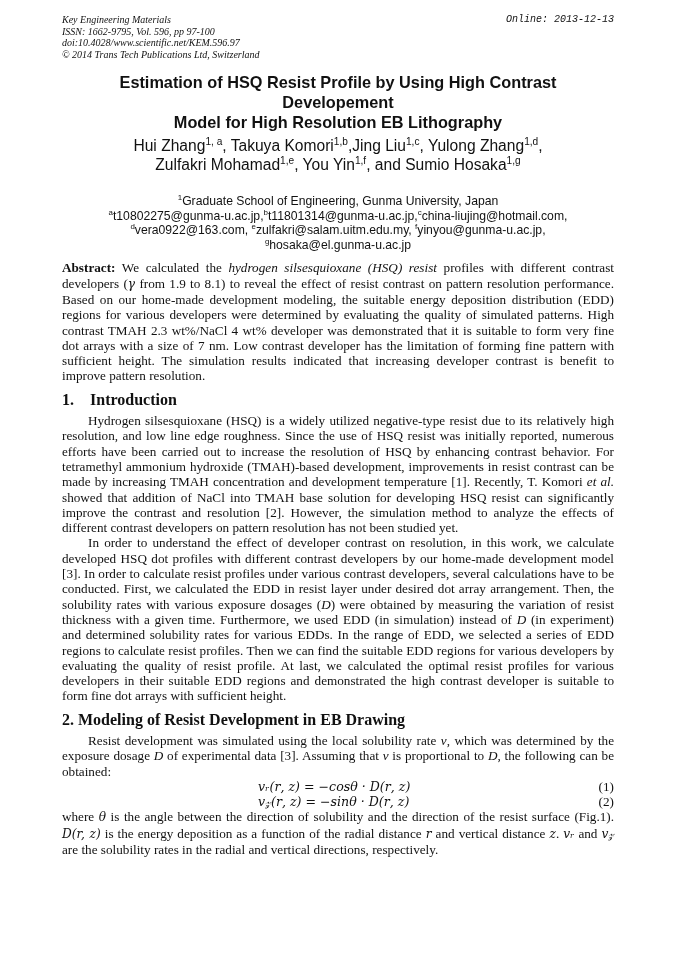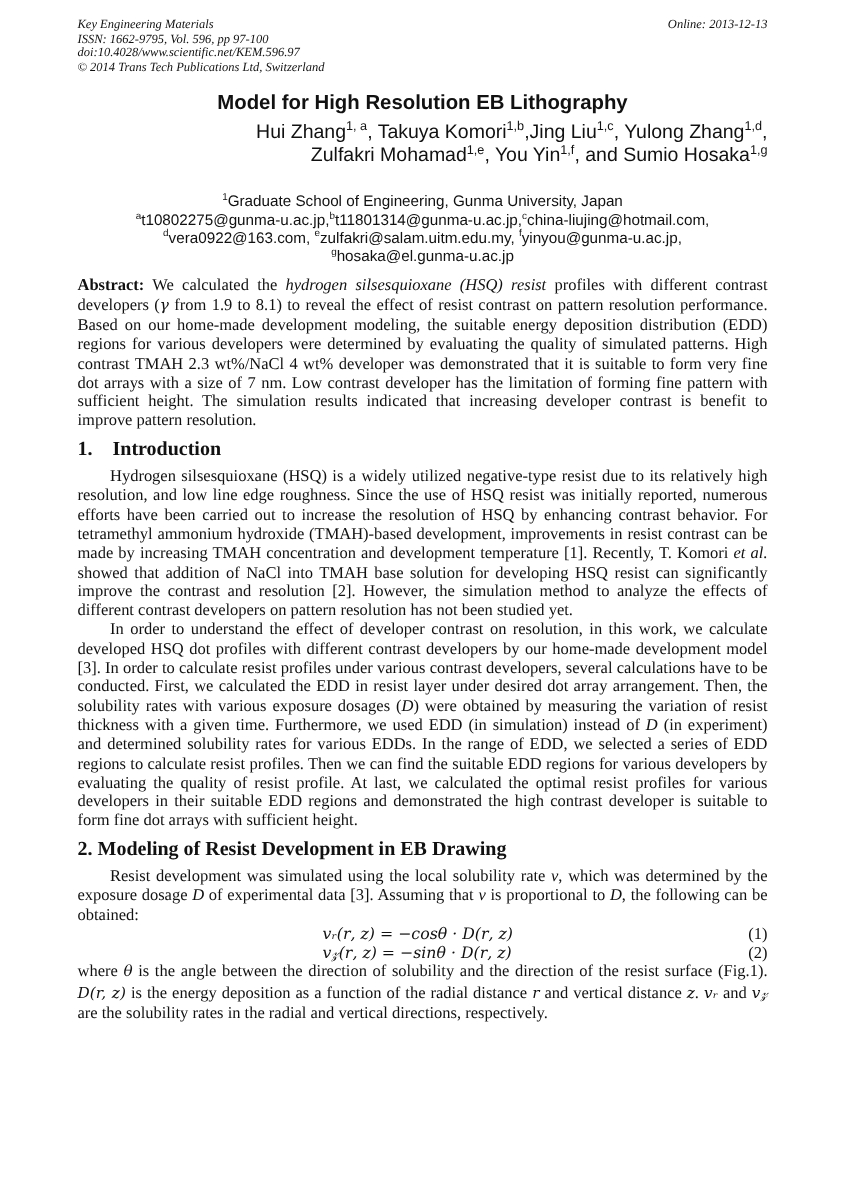--- a/index.html
+++ b/index.html
@@ -1,21 +1,21 @@
 <!DOCTYPE html>
 <html><head>
 <meta charset="utf-8">
 <style>
   html, body { margin:0; padding:0; background:#ffffff; }
   body { width:678px; height:959px; overflow:hidden; position:relative; color:#111; }
   .page { position:absolute; left:62px; top:14px; width:552px; }
   .hdr { position:relative; font-family:"Liberation Serif", serif; font-style:italic; font-size:10px; line-height:11.5px; }
-  .hdr-right { position:absolute; right:0; top:0; }
+  .hdr-right { position:absolute; right:0; top:0;font-family:Liberation Mono, monospace; }
   .title { font-family:"Liberation Sans", sans-serif; font-weight:bold; font-size:16.3px; line-height:20px; text-align:center; margin-top:12px; }
-  .authors { font-family:"Liberation Sans", sans-serif; font-size:15.6px; line-height:19px; text-align:right; margin-top:4px; }
+  .authors { font-family:"Liberation Sans", sans-serif; font-size:15.6px; line-height:19px; text-align:center; margin-top:4px; }
   .affil { font-family:"Liberation Sans", sans-serif; font-size:12.2px; line-height:14.6px; text-align:center; margin-top:20px; }
   sup { font-size:65%; line-height:0; vertical-align:super; }
   .kw { font-family:"Liberation Sans", sans-serif; font-size:12.1px; line-height:15px; margin-top:14px; text-align:justify; }
   .para { font-family:"Liberation Serif", serif; font-size:13.2px; line-height:15.3px; text-align:justify; }
   .abstract { margin-top:8px; }
   .h1 { font-family:"Liberation Serif", serif; font-weight:bold; font-size:16px; line-height:15.3px; margin-top:8px; margin-bottom:6px; }
   .indent { text-indent:26px; }
   .eqrow { position:relative; font-family:"DejaVu Serif", serif; font-style:italic; font-size:12.6px; line-height:15.3px; height:15.3px; }
   .eqrow .eq { position:absolute; left:196px; }
   .eqrow .num { position:absolute; right:0; font-style:normal; font-family:"Liberation Serif", serif; font-size:13.2px; }
@@ -29,20 +29,21 @@
 
   <div class="hdr">
     <div>Key Engineering Materials</div>
     <div>ISSN: 1662-9795, Vol. 596, pp 97-100</div>
     <div>doi:10.4028/www.scientific.net/KEM.596.97</div>
     <div>© 2014 Trans Tech Publications Ltd, Switzerland</div>
     <div class="hdr-right">Online: 2013-12-13</div>
   </div>
 
   <div class="title">
+    <div>Estimation of HSQ Resist Profile by Using High Contrast Developement</div>
     <div>Model for High Resolution EB Lithography</div>
   </div>
 
   <div class="authors">
     <div>
       <span>Hui Zhang</span><sup>1, a</sup>, <span>Takuya Komori</span><sup>1,b</sup>,<span>Jing Liu</span><sup>1,c</sup>, <span>Yulong Zhang</span><sup>1,d</sup>,
     </div>
     <div>
       <span>Zulfakri Mohamad</span><sup>1,e</sup>, <span>You Yin</span><sup>1,f</sup>, and <span>Sumio Hosaka</span><sup>1,g</sup>
     </div>

